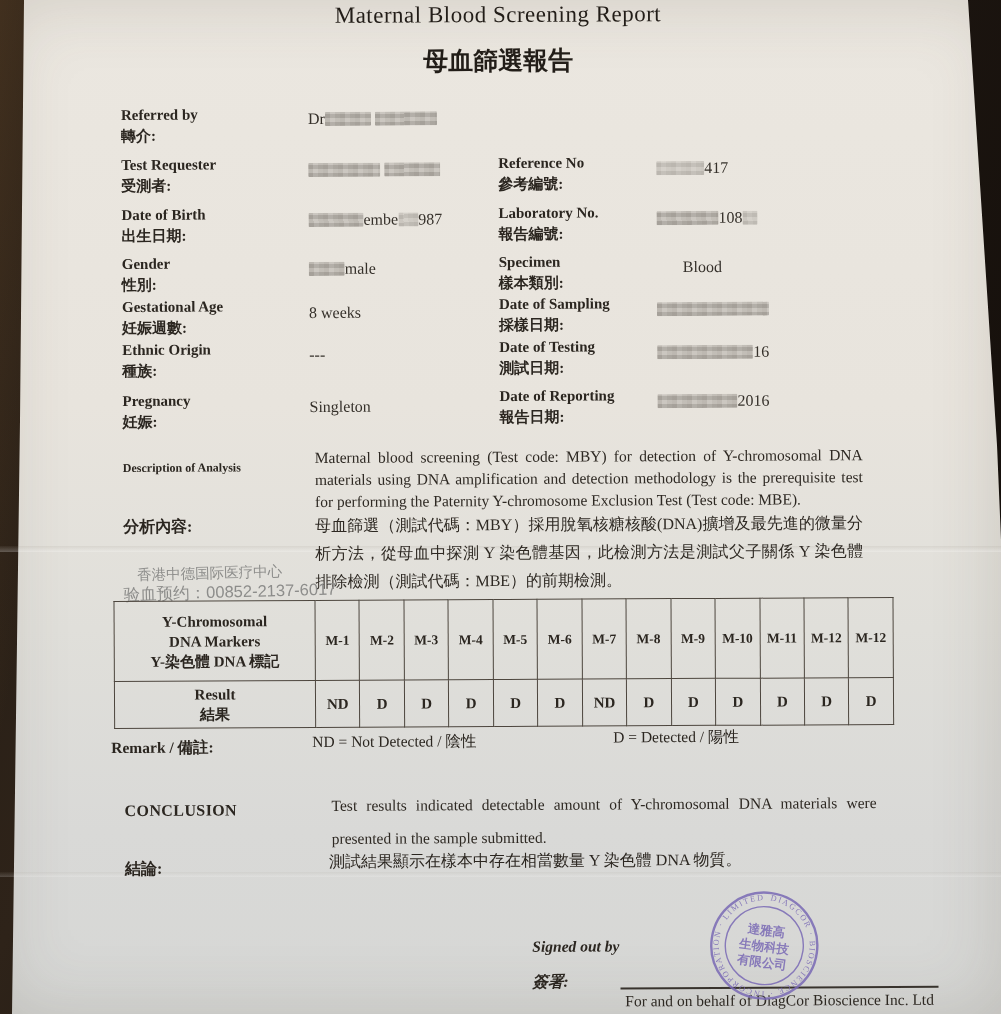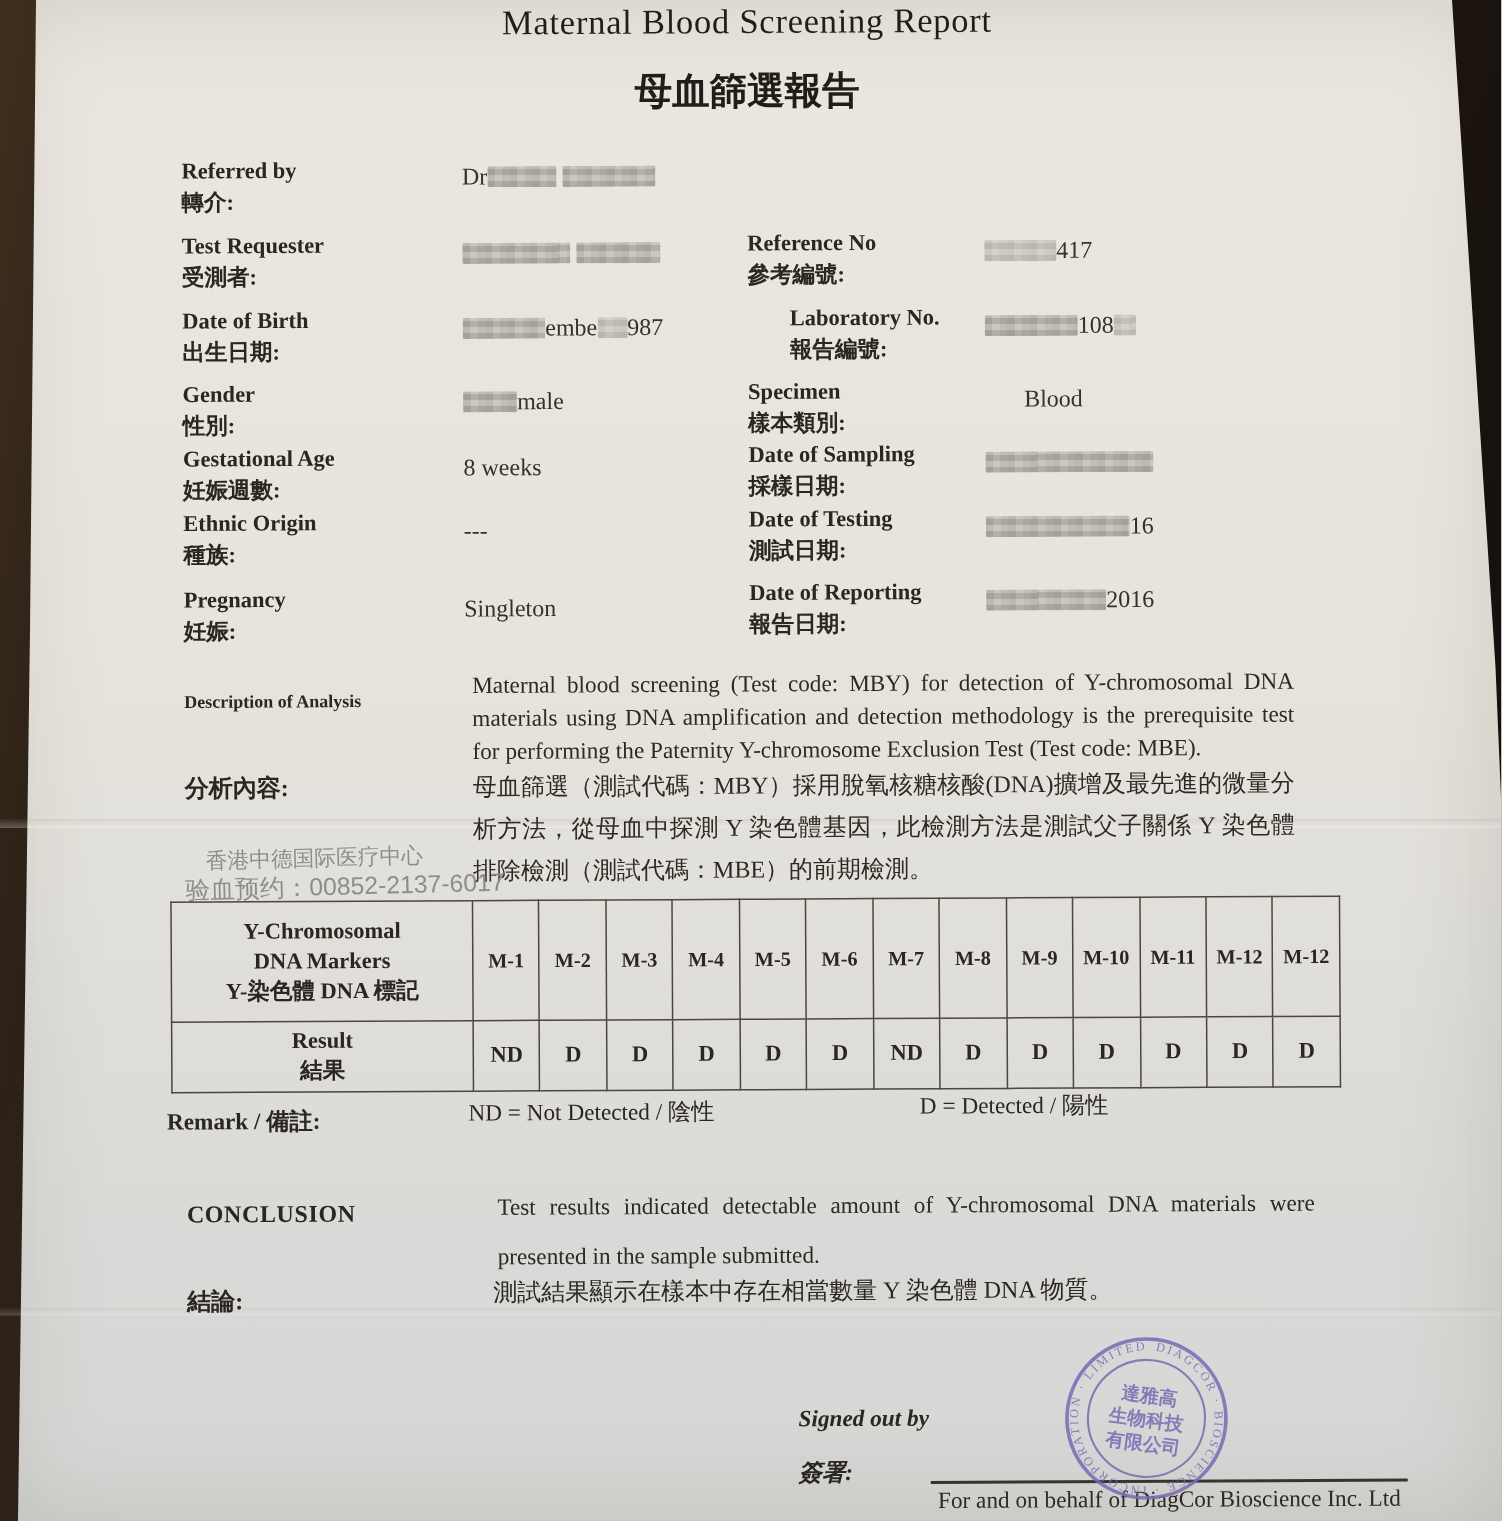--- a/index.html
+++ b/index.html
@@ -117,21 +117,21 @@
     <div class="abs val" style="left:310px; top:396px;">Singleton</div>
 
     <div class="abs lbl" style="left:500px; top:153px;">
       <div>Reference No</div>
       <div>參考編號:</div>
     </div>
     <div class="abs val" style="left:658px; top:159px;">
       <span class="blur lt" style="width:48px;"></span><span>417</span>
     </div>
 
-    <div class="abs lbl" style="left:528px; top:203px;">
+    <div class="abs lbl" style="left:500px; top:203px;">
       <div>Laboratory No.</div>
       <div>報告編號:</div>
     </div>
     <div class="abs val" style="left:658px; top:209px;">
       <span class="blur" style="width:62px;"></span><span>108</span><span class="blur lt" style="width:15px;"></span>
     </div>
 
     <div class="abs lbl" style="left:500px; top:252px;">
       <div>Specimen</div>
       <div>樣本類別:</div>

